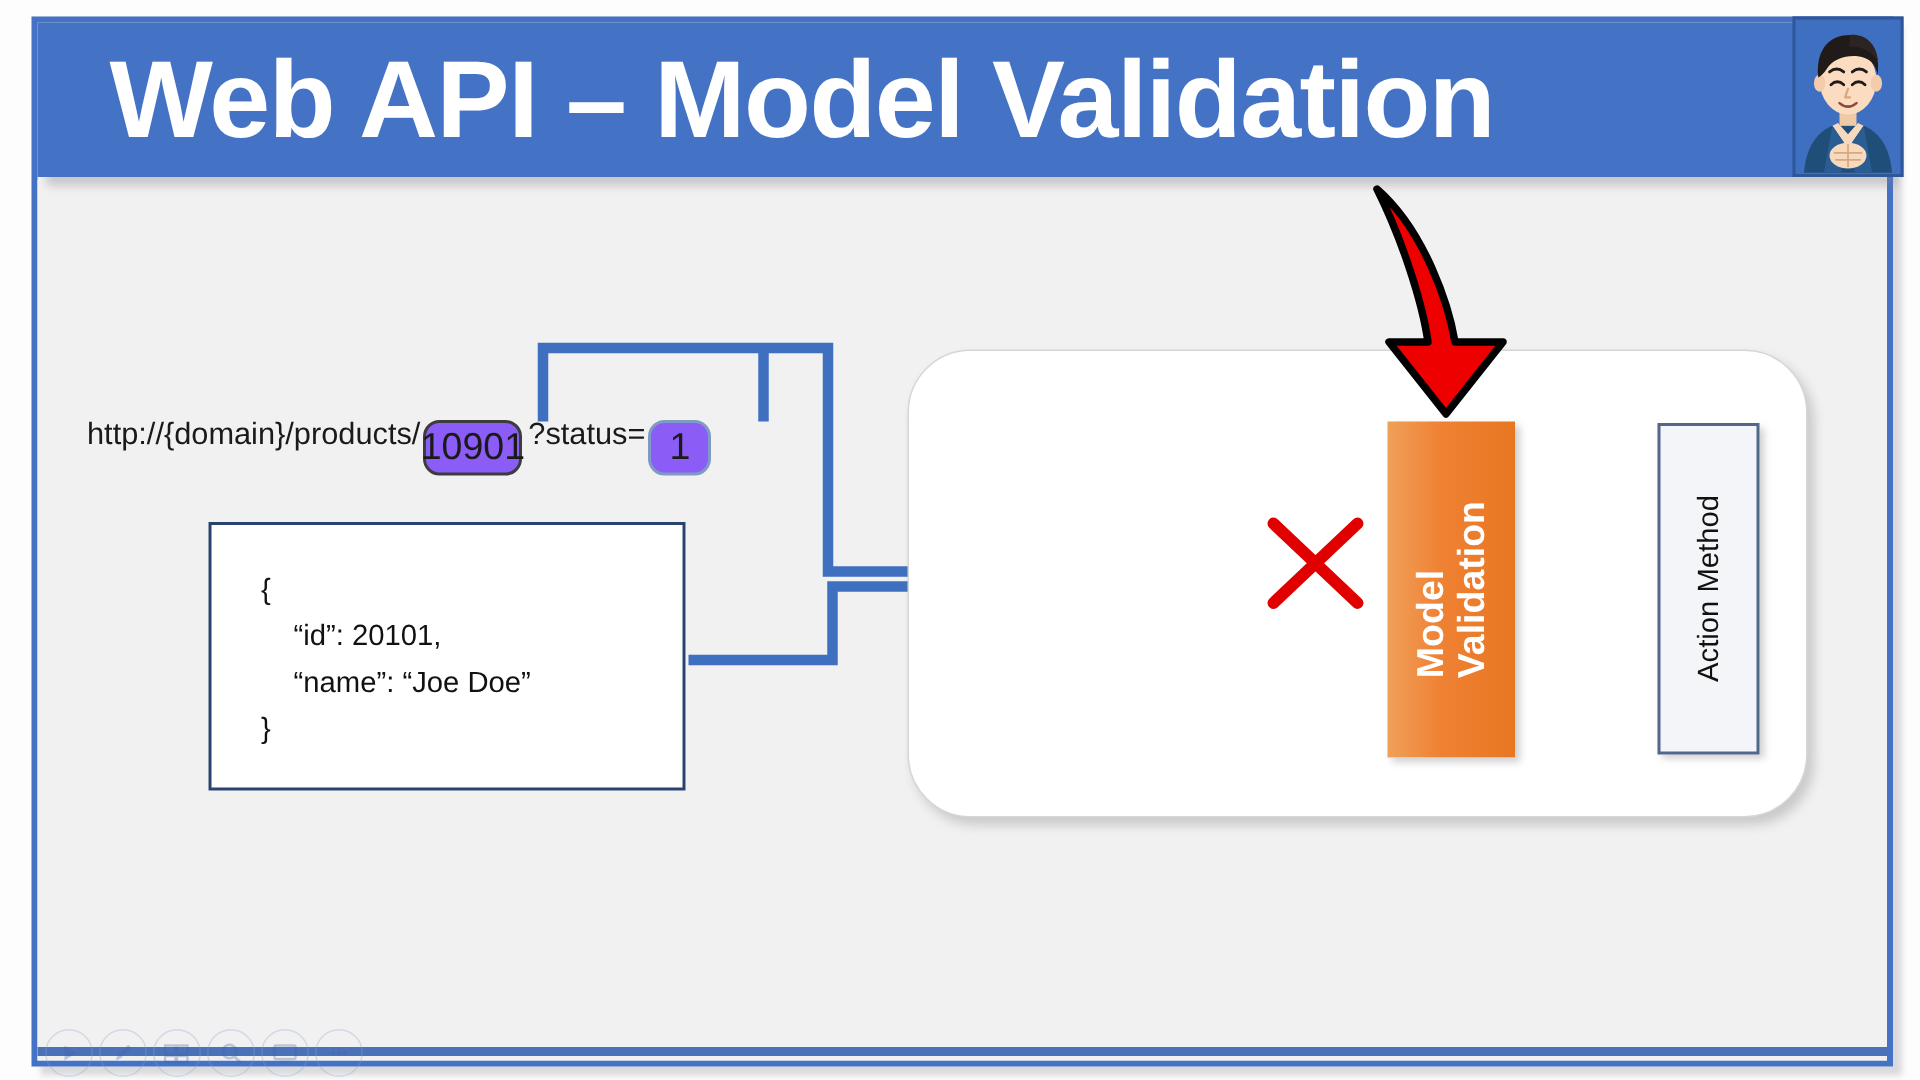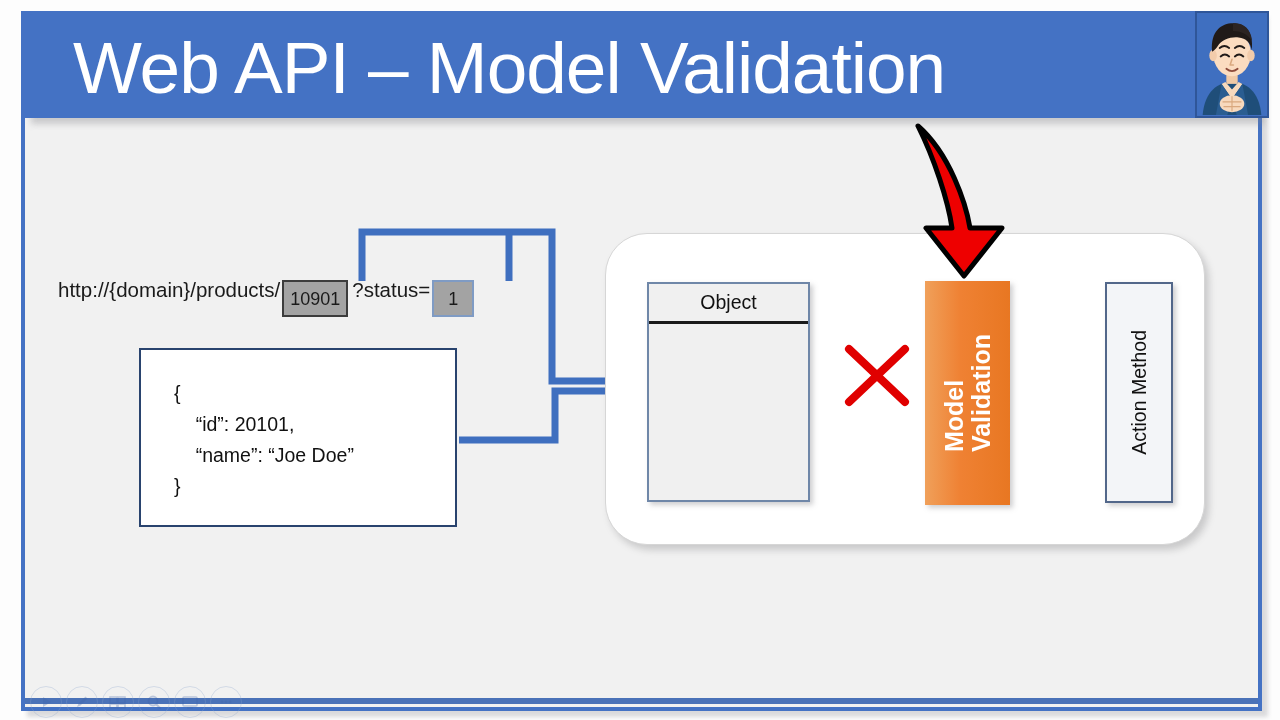--- a/index.html
+++ b/index.html
@@ -53,21 +53,21 @@
     width: 1233px; height: 103px;
     background: rgba(130,130,135,0.35);
     filter: blur(3px);
   }
   #title-text {
     position: absolute;
     left: 48px; top: 50%;
     transform: translateY(-50%);
     color: #ffffff;
     font-family: "Liberation Sans", sans-serif;
-    font-weight: normal;
+    font-weight: bold;
     font-size: 73px;
     letter-spacing: -1px;
     white-space: nowrap;
     line-height: 1;
   }
 
   
   #avatar {
     position: absolute;
     right: 11px; top: 11px;
@@ -95,23 +95,24 @@
     font-family: "Liberation Sans", sans-serif;
     font-size: 20.5px;
     color: #1a1a1a;
     white-space: nowrap;
   }
   #url-base { line-height: 1; }
   .valbox {
     display: inline-flex;
     align-items: center;
     justify-content: center;
-    background: #a3a3a3;
-    font-size: 18px;
+    background: #8b5cf6;
+    font-size: 25px;
     line-height: 1;
+    border-radius: 11px;
   }
   #id-box {
     width: 66px; height: 37px;
     border: 2px solid #3c3c3c;
     margin-left: 2px; margin-right: 4px;
   }
   #status-label { line-height: 1; margin-right: 2px; }
   #status-box {
     width: 42px; height: 37px;
     border: 2px solid #7f9bc4;
@@ -335,23 +336,20 @@
     <span id="status-box" class="valbox">1</span>
   </div>
 
   <div id="json-box">{
     “id”: 20101,
     “name”: “Joe Doe”
 }</div>
 
   <div id="pipeline"></div>
 
-  <div id="object-box">
-    <div id="object-header">Object</div>
-  </div>
 
   <div id="model-validation">
     <div id="mv-text">
       <span class="mv-line">Model</span>
       <span class="mv-line">Validation</span>
     </div>
   </div>
 
   <div id="action-method">
     <span id="am-text">Action Method</span>

